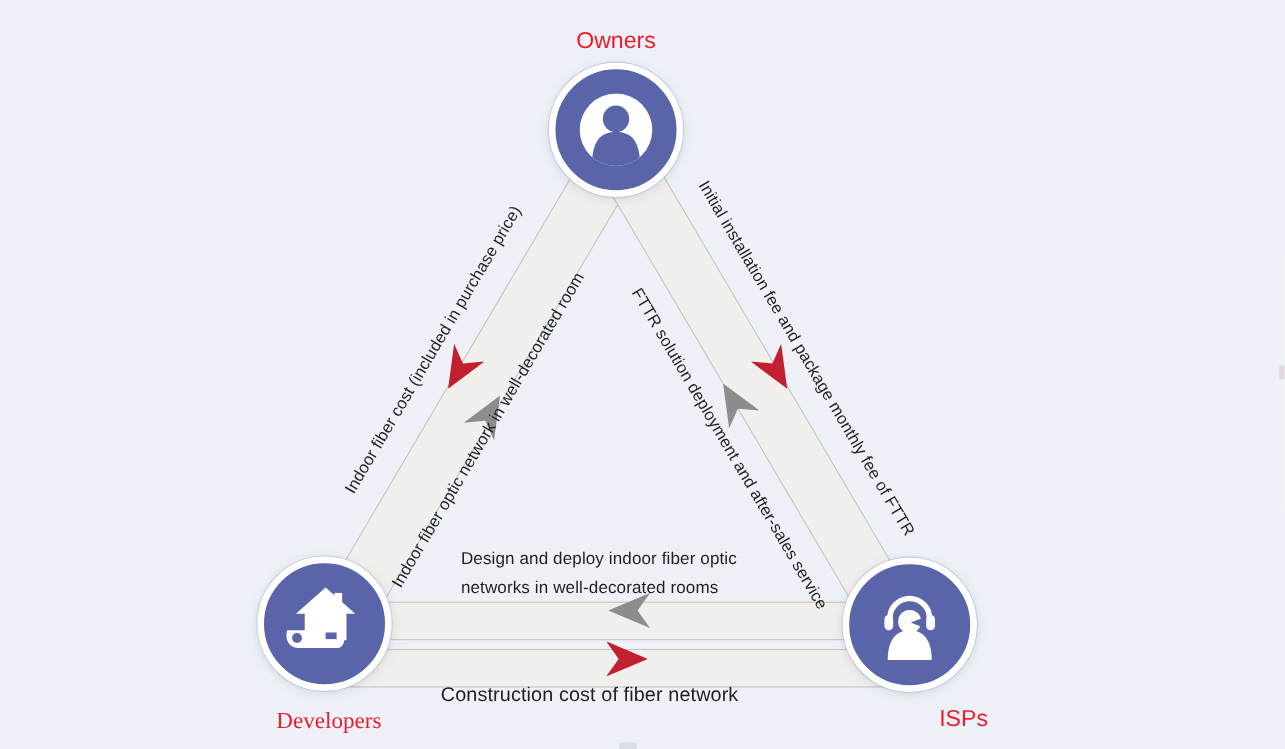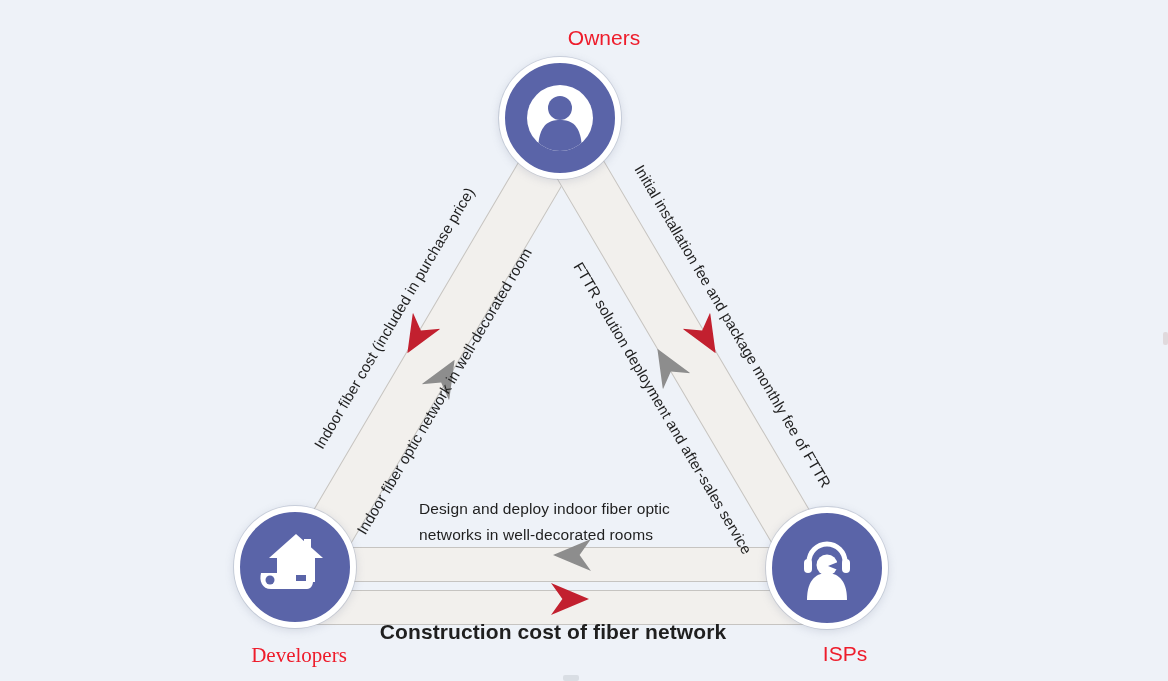--- a/index.html
+++ b/index.html
@@ -41,39 +41,39 @@
   }
   .el-left-outer {left:394px;top:318px;transform:translate(-50%,-50%) rotate(-59.5deg);}
   .el-left-inner {left:444px;top:391px;transform:translate(-50%,-50%) rotate(-59.5deg);}
   .el-right-outer{left:733px;top:326px;transform:translate(-50%,-50%) rotate(59.5deg);}
   .el-right-inner{left:663px;top:408px;transform:translate(-50%,-50%) rotate(59.5deg);}
   .el-bottom-upper{
     left:561px;top:522px;transform:translate(-50%,-50%);
     width:284px;white-space:normal;
     font-size:15.5px;line-height:26px;
   }
-  .el-bottom-lower{left:553px;top:632px;transform:translate(-50%,-50%);font-size:21px;font-weight:bold;}
+  .el-bottom-lower{left:536px;top:632px;transform:translate(-50%,-50%);font-size:18px;}
   
   .node{
     position:absolute; width:110px; height:110px; border-radius:50%;
     background:#5a64a8; border:6px solid #ffffff;
     box-shadow:0 0 0 1px rgba(165,172,190,.45), 0 2px 10px rgba(100,110,140,.22);
     transform:translate(-50%,-50%);
   }
   .node svg{display:block;width:110px;height:110px;}
   .node-owners    {left:560px;top:118px;}
   .node-developers{left:295px;top:567px;}
   .node-isps      {left:827px;top:568px;}
   .node-label{
     position:absolute; transform:translate(-50%,-50%);
     color:#ee1c2b; font-size:21px; white-space:nowrap;
   }
-  .nl-owners    {left:560px;top:38px;margin-left:44px;}
+  .nl-owners    {left:560px;top:38px;}
   .nl-developers{left:299px;top:655px;font-family:Liberation Serif, serif;}
-  .nl-isps      {left:845px;top:654px;}
+  .nl-isps      {left:876px;top:654px;}
   
   .artifact{position:absolute;background:#c9cdd4;opacity:.55;border-radius:2px;}
   .af-bottom{left:563px;top:675px;width:16px;height:6px;}
   .af-right {left:1163px;top:332px;width:5px;height:13px;background:#d6c6c6;}
 </style>
 </head>
 <body>
 
 <div class="stage">
 

